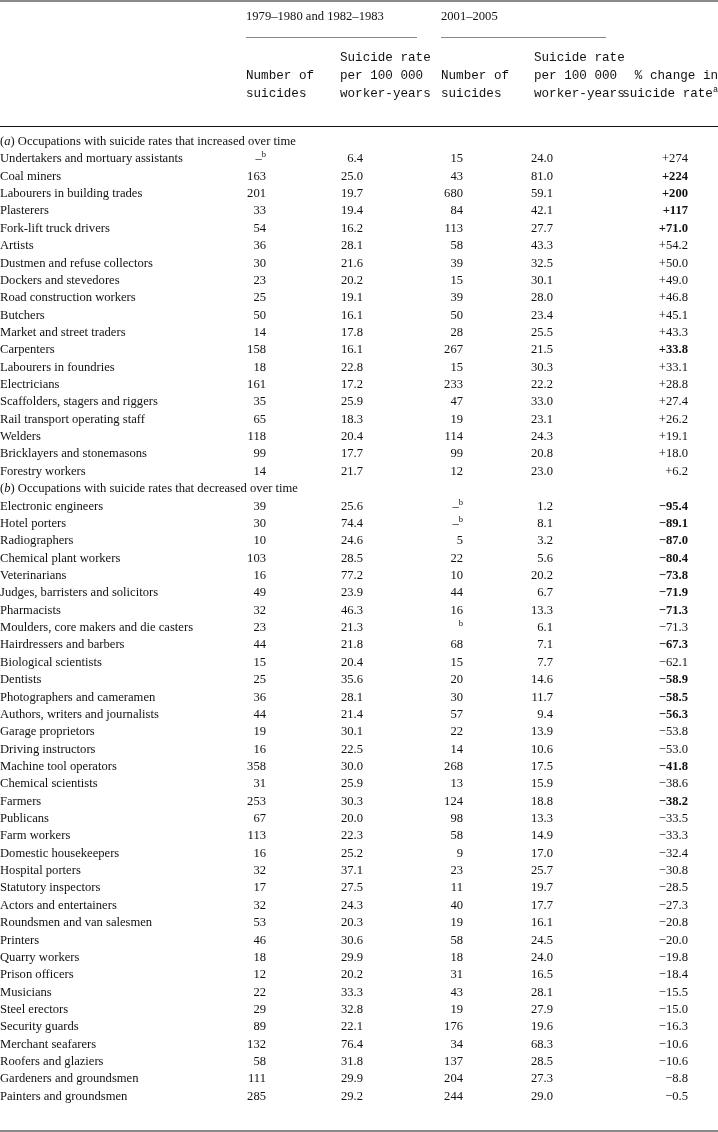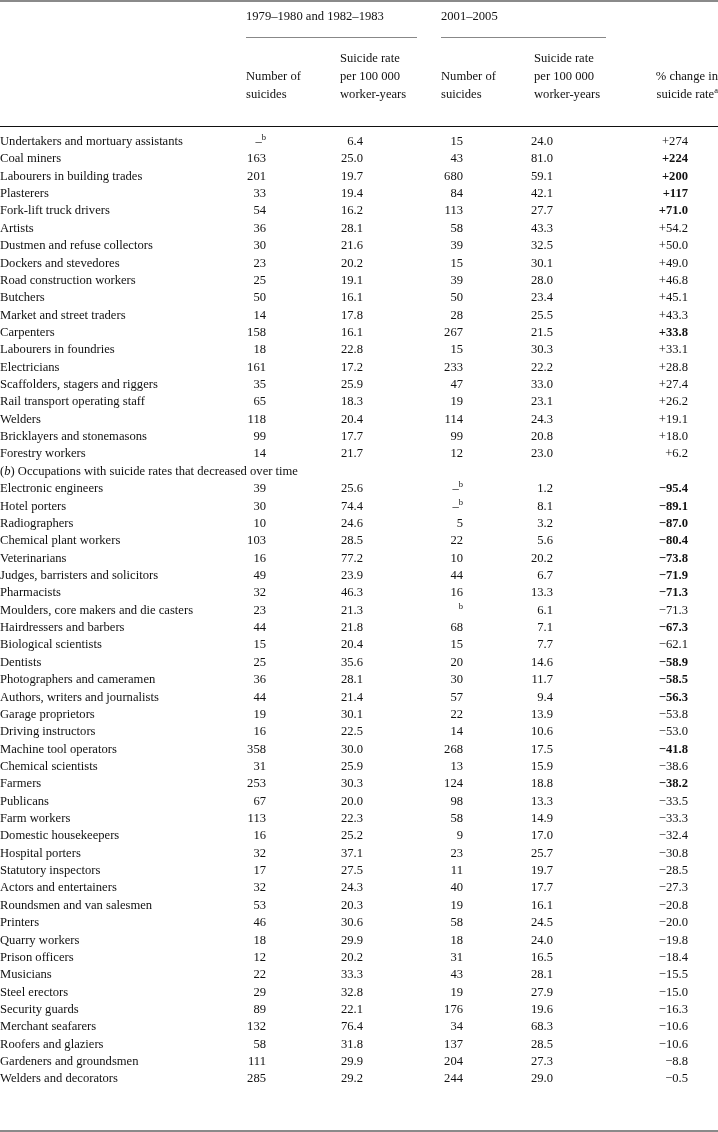--- a/index.html
+++ b/index.html
@@ -7,21 +7,21 @@
     width: 718px; height: 1132px; overflow: hidden;
     font-family: "Liberation Serif", "DejaVu Serif", serif;
     color: #111; font-size: 12.6px;
   }
   .page { position: relative; width: 718px; height: 1132px; }
   .rule-top { position: absolute; left: 0; top: 0; width: 718px; height: 2px; background: #8a8a8a; }
   .rule-head { position: absolute; left: 0; top: 126px; width: 718px; height: 1px; background: #111; }
   .rule-bottom { position: absolute; left: 0; top: 1130px; width: 718px; height: 2px; background: #8a8a8a; }
   .span-rule { position: absolute; top: 37px; height: 1px; background: #888; }
   .period { position: absolute; top: 9px; white-space: nowrap; text-align: right; }
-  .hcell { position: absolute; top: 49px; line-height: 18px; white-space: nowrap; }
+  .hcell { position: absolute; top: 49px; line-height: 18px; white-space: nowrap; font-family: Liberation Mono, monospace; }
   .hcell.right { text-align: right; }
 
   .body-rows { position: absolute; left: 0; top: 133px; width: 718px; }
   .section-label { height: 17.36px; line-height: 17px; padding-left: 0; white-space: nowrap; }
   .row { position: relative; height: 17.36px; line-height: 17px; white-space: nowrap; }
   .row span { position: absolute; top: 0; }
   .c-occ { left: 0; }
   .c-n1 { right: calc(718px - 266px); text-align: right; }
   .c-r1 { right: calc(718px - 363px); text-align: right; }
   .c-n2 { right: calc(718px - 463px); text-align: right; }
@@ -61,20 +61,21 @@
     <div>worker-years</div>
   </div>
   <div class="hcell right" style="right:0px; top:67px">
     <div>% change in</div>
     <div><span>suicide rate</span><sup>a</sup></div>
   </div>
 
   <div class="rule-head"></div>
 
   <div class="body-rows" id="body-rows">
+      <div class="section-label">(<i>a</i>)<span> Occupations with suicide rates that increased over time</span></div>
       <div class="row">
         <span class="c-occ">Undertakers and mortuary assistants</span>
         <span class="c-n1"><span style="position:static">–</span><sup>b</sup></span>
         <span class="c-r1">6.4</span>
         <span class="c-n2"><span style="position:static">15</span><sup></sup></span>
         <span class="c-r2">24.0</span>
         <span class="c-pc">+274</span>
       </div>
       <div class="row">
         <span class="c-occ">Coal miners</span>
@@ -487,21 +488,21 @@
       </div>
       <div class="row">
         <span class="c-occ">Gardeners and groundsmen</span>
         <span class="c-n1"><span style="position:static">111</span><sup></sup></span>
         <span class="c-r1">29.9</span>
         <span class="c-n2"><span style="position:static">204</span><sup></sup></span>
         <span class="c-r2">27.3</span>
         <span class="c-pc">−8.8</span>
       </div>
       <div class="row">
-        <span class="c-occ">Welders and decorators</span>
+        <span class="c-occ">Painters and groundsmen</span>
         <span class="c-n1"><span style="position:static">285</span><sup></sup></span>
         <span class="c-r1">29.2</span>
         <span class="c-n2"><span style="position:static">244</span><sup></sup></span>
         <span class="c-r2">29.0</span>
         <span class="c-pc">−0.5</span>
       </div>
     </div>
 
   <div class="rule-bottom"></div>
 </div>

